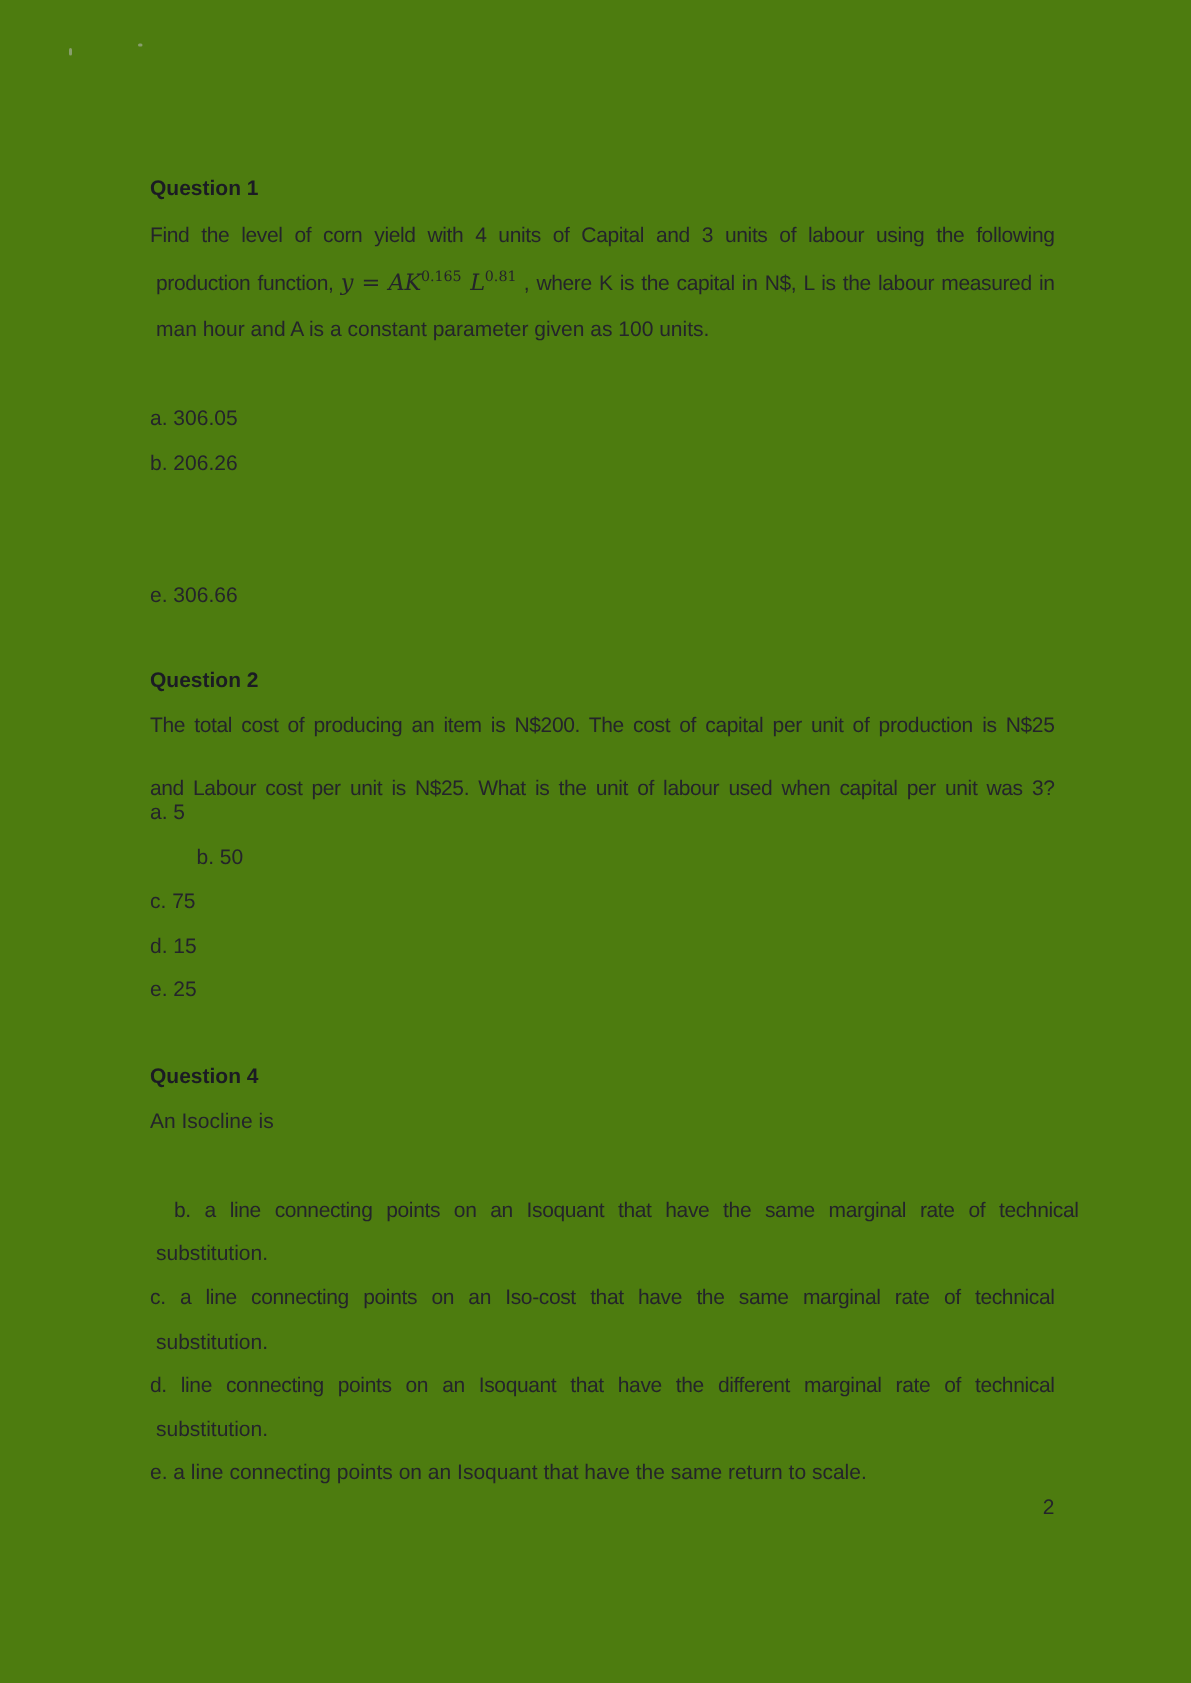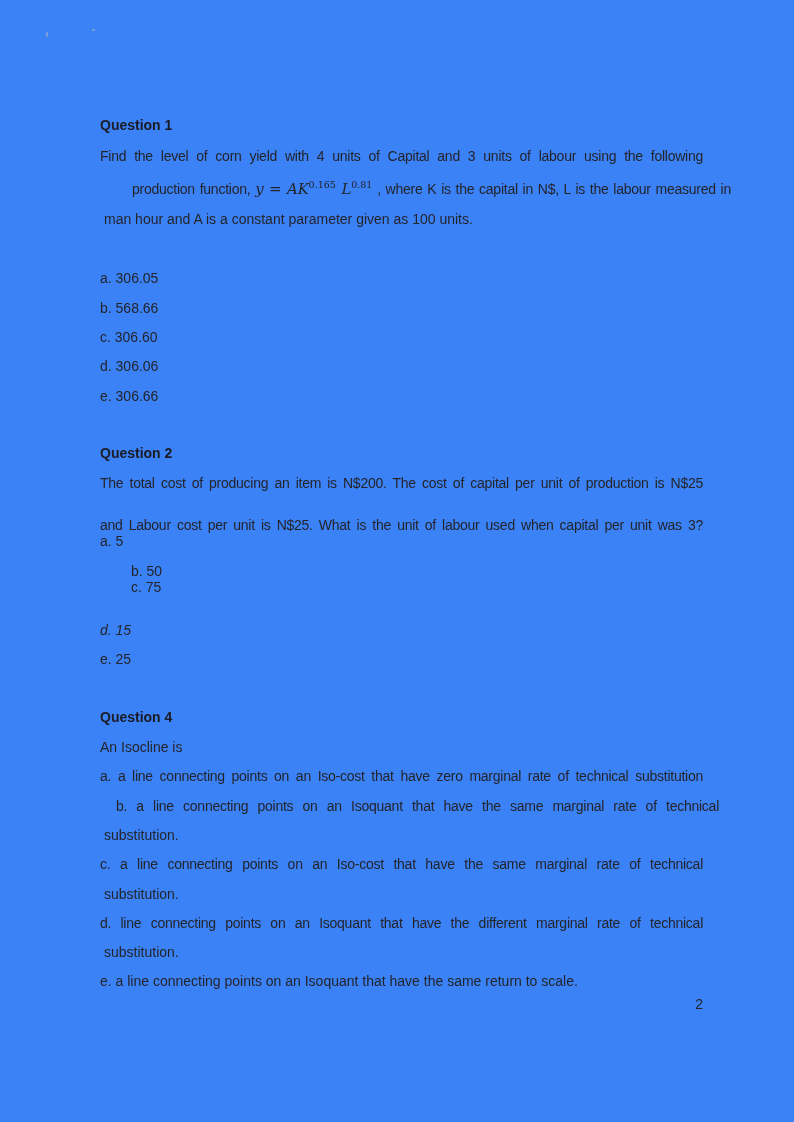--- a/index.html
+++ b/index.html
@@ -1,20 +1,20 @@
 <!DOCTYPE html>
 <html><head>
 <meta charset="utf-8">
 <style>
   html, body { margin: 0; padding: 0; background: #ffffff; }
   .page {
     position: relative;
     width: 794px;
     height: 1122px;
-    background: #3b82f6;
+    background: #4d7c0f;
     font-family: "Liberation Sans", sans-serif;
     color: #24242b;
     overflow: hidden;
   }
   .line {
     position: absolute;
     left: 100px;
     width: 603px;
     font-size: 14px;
     line-height: 18px;
@@ -46,42 +46,39 @@
 </head>
 <body>
 
 <div class="page">
 
   <div class="artifact" style="left:46px; top:32px; width:2px; height:5px;"></div>
   <div class="artifact" style="left:92px; top:29px; width:3px; height:2px;"></div>
 
   <div class="line heading" style="top:116px;">Question 1</div>
   <div class="line stretch tight" style="top:147px;">Find the level of corn yield with 4 units of Capital and 3 units of labour using the following</div>
-  <div class="line stretch tight indent" style="top:176px;margin-left:28px;"><span>production function,</span> <span class="formula"><span>y = AK</span><sup>0.165</sup> <span>L</span><sup>0.81</sup></span> <span>, where K is the capital in N$, L is the labour measured in</span></div>
+  <div class="line stretch tight indent" style="top:176px;"><span>production function,</span> <span class="formula"><span>y = AK</span><sup>0.165</sup> <span>L</span><sup>0.81</sup></span> <span>, where K is the capital in N$, L is the labour measured in</span></div>
   <div class="line indent" style="top:210px;">man hour and A is a constant parameter given as 100 units.</div>
 
   <div class="line" style="top:269px;">a. 306.05</div>
-  <div class="line" style="top:299px;">b. 568.66</div>
-  <div class="line" style="top:328px;">c. 306.60</div>
-  <div class="line" style="top:357px;">d. 306.06</div>
+  <div class="line" style="top:299px;">b. 206.26</div>
   <div class="line" style="top:387px;">e. 306.66</div>
 
   <div class="line heading" style="top:444px;">Question 2</div>
   <div class="line stretch tight" style="top:474px;">The total cost of producing an item is N$200. The cost of capital per unit of production is N$25</div>
   <div class="line stretch tight" style="top:516px;">and Labour cost per unit is N$25. What is the unit of labour used when capital per unit was 3?</div>
 
   <div class="line" style="top:532px;">a. 5</div>
   <div class="line" style="top:562px;padding-left:31px;">b. 50</div>
-  <div class="line" style="top:578px;margin-left:31px;">c. 75</div>
-  <div class="line" style="top:621px;font-style:italic;">d. 15</div>
+  <div class="line" style="top:591px;">c. 75</div>
+  <div class="line" style="top:621px;">d. 15</div>
   <div class="line" style="top:650px;">e. 25</div>
 
   <div class="line heading" style="top:708px;">Question 4</div>
   <div class="line" style="top:738px;">An Isocline is</div>
-  <div class="line stretch tight" style="top:767px;">a. a line connecting points on an Iso-cost that have zero marginal rate of technical substitution</div>
   <div class="line stretch tight" style="top:797px;padding-left:16px;">b. a line connecting points on an Isoquant that have the same marginal rate of technical</div>
   <div class="line indent" style="top:826px;">substitution.</div>
   <div class="line stretch tight" style="top:855px;">c. a line connecting points on an Iso-cost that have the same marginal rate of technical</div>
   <div class="line indent" style="top:885px;">substitution.</div>
   <div class="line stretch tight" style="top:914px;">d. line connecting points on an Isoquant that have the different marginal rate of technical</div>
   <div class="line indent" style="top:943px;">substitution.</div>
   <div class="line" style="top:972px;">e. a line connecting points on an Isoquant that have the same return to scale.</div>
 
   <div class="line pagenum" style="top:995px;">2</div>
 

